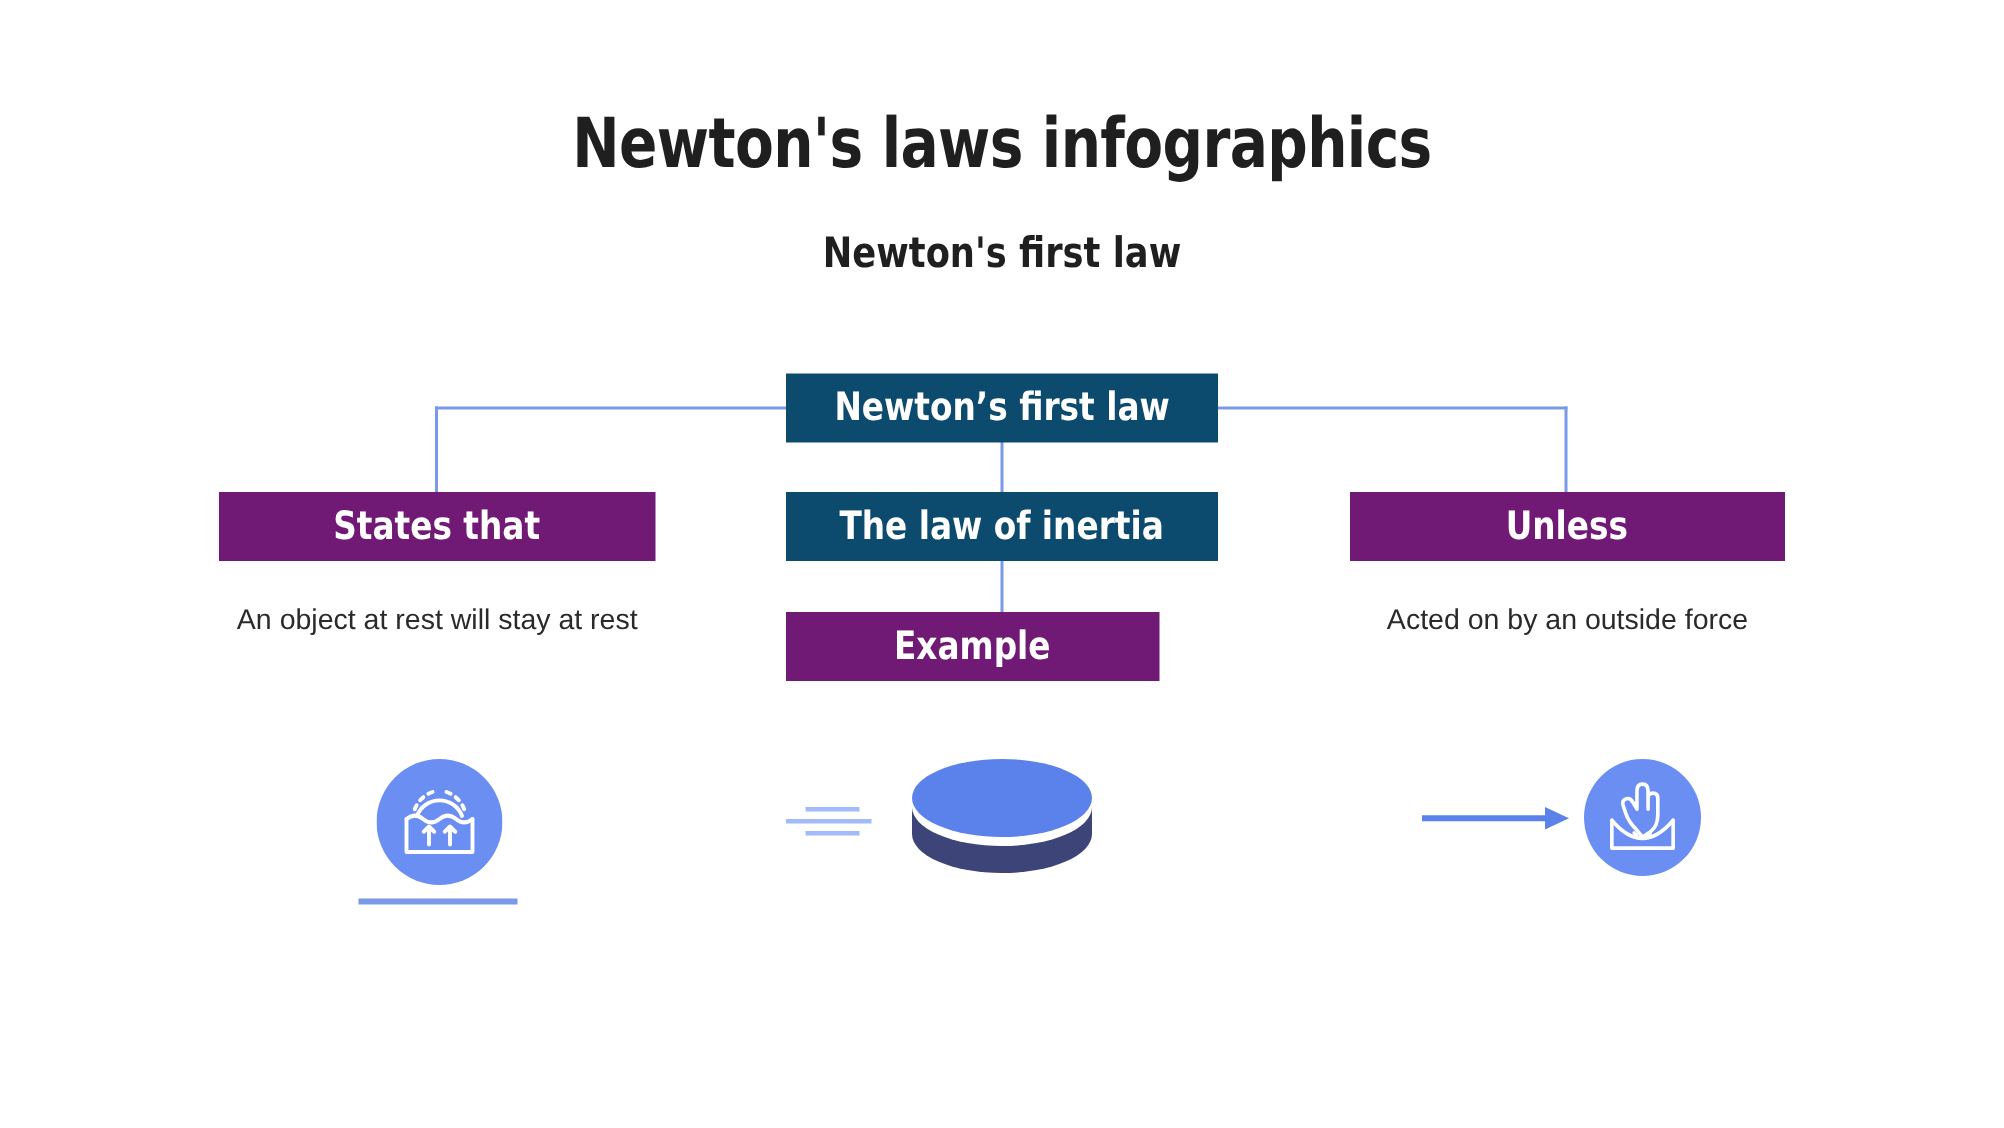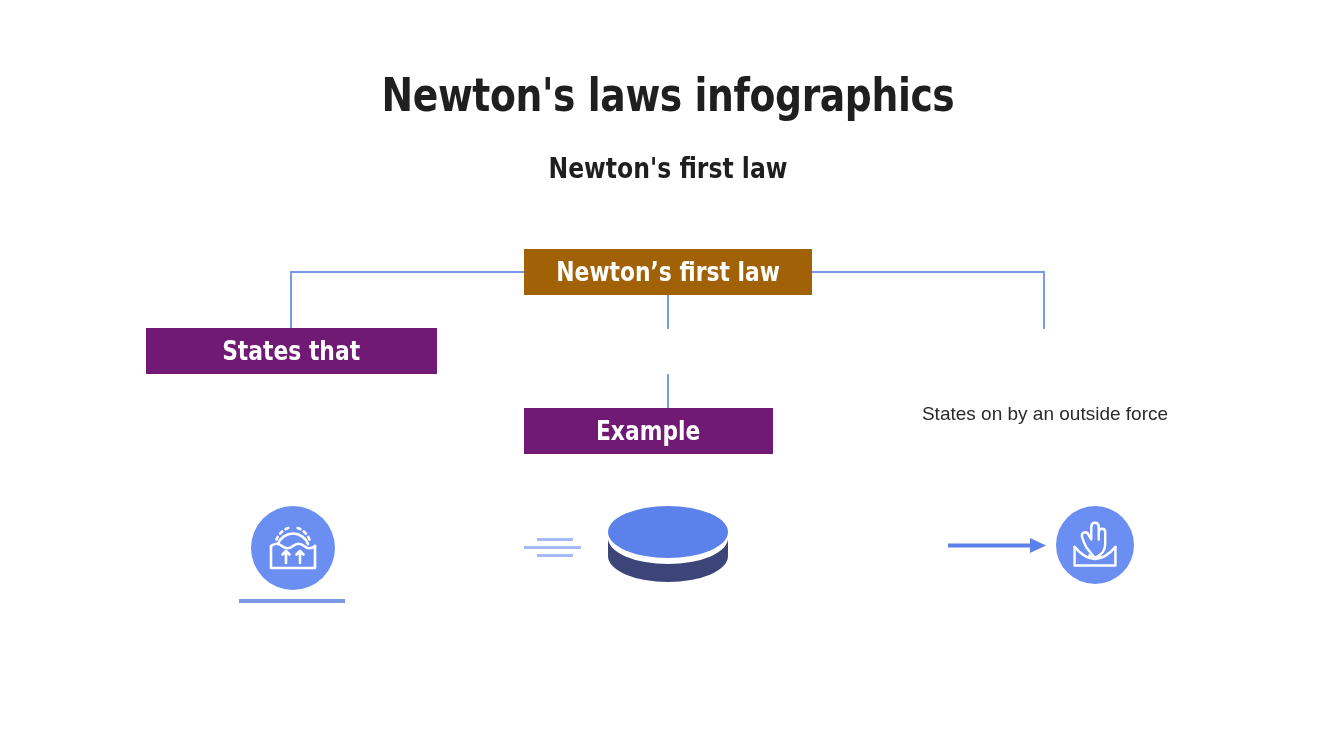--- a/index.html
+++ b/index.html
@@ -63,21 +63,21 @@
     font-size: 26px;
     box-sizing: border-box;
     overflow: hidden;
   }
   .box > span {
     display: block;
     transform: scaleX(0.84);
     transform-origin: 50% 50%;
     white-space: nowrap;
   }
-  .box-dark  { background: #a16207; text-align: right; }
+  .box-dark  { background: #0c4a6e; text-align: right; }
   .box-light { background: #701a75; align-items: center; }
 
   #box-root      { left: 524px; top: 249px; width: 288px; height: 46px; }
   #box-states    { left: 146px; top: 328px; width: 291px; height: 46px; }
   #box-inertia   { left: 524px; top: 328px; width: 288px; height: 46px; }
   #box-unless    { left: 900px; top: 328px; width: 290px; height: 46px; }
   #box-example   { left: 524px; top: 408px; width: 249px; height: 46px; }
   #box-puck      { left: 524px; top: 641px; width: 288px; height: 46px; }
 
   
@@ -149,28 +149,35 @@
   <div class="conn conn-v" id="conn-center-mid"></div>
 
   <div class="box box-dark" id="box-root">
     <span>Newton’s first law</span>
   </div>
 
   <div class="box box-light" id="box-states">
     <span>States that</span>
   </div>
 
-
+  <div class="box box-dark" id="box-inertia">
+    <span>The law of inertia</span>
+  </div>
+
+  <div class="box box-light" id="box-unless">
+    <span>Unless</span>
+  </div>
 
   <div class="box box-light" id="box-example">
     <span>Example</span>
   </div>
 
 
-  <div class="caption" id="caption-right">States on by an outside force</div>
+  <div class="caption" id="caption-left">An object at rest will stay at rest</div>
+  <div class="caption" id="caption-right">Acted on by an outside force</div>
 
   <div class="icon-circle" id="icon-buoyancy">
     <svg width="84" height="84" viewBox="0 0 84 84" xmlns="http://www.w3.org/2000/svg">
       <circle cx="42" cy="42" r="42" fill="#6b8ef2"></circle>
       <g fill="none" stroke="#ffffff" stroke-width="2.6" stroke-linecap="round" stroke-linejoin="round">
         <path d="M27 38 A16 16 0 0 1 57 38"></path>
         <path d="M25.5 33.5 A19.5 19.5 0 0 1 39 21.5" stroke-dasharray="3 4"></path>
         <path d="M58.5 33.5 A19.5 19.5 0 0 0 45 21.5" stroke-dasharray="3 4"></path>
         <path d="M20 40 L20 62 L64 62 L64 40"></path>
         <path d="M20 40 q6 -4.5 11 0 q5.5 4.5 11 0 q5.5 -4.5 11 0 q5.5 4.5 11 0"></path>

